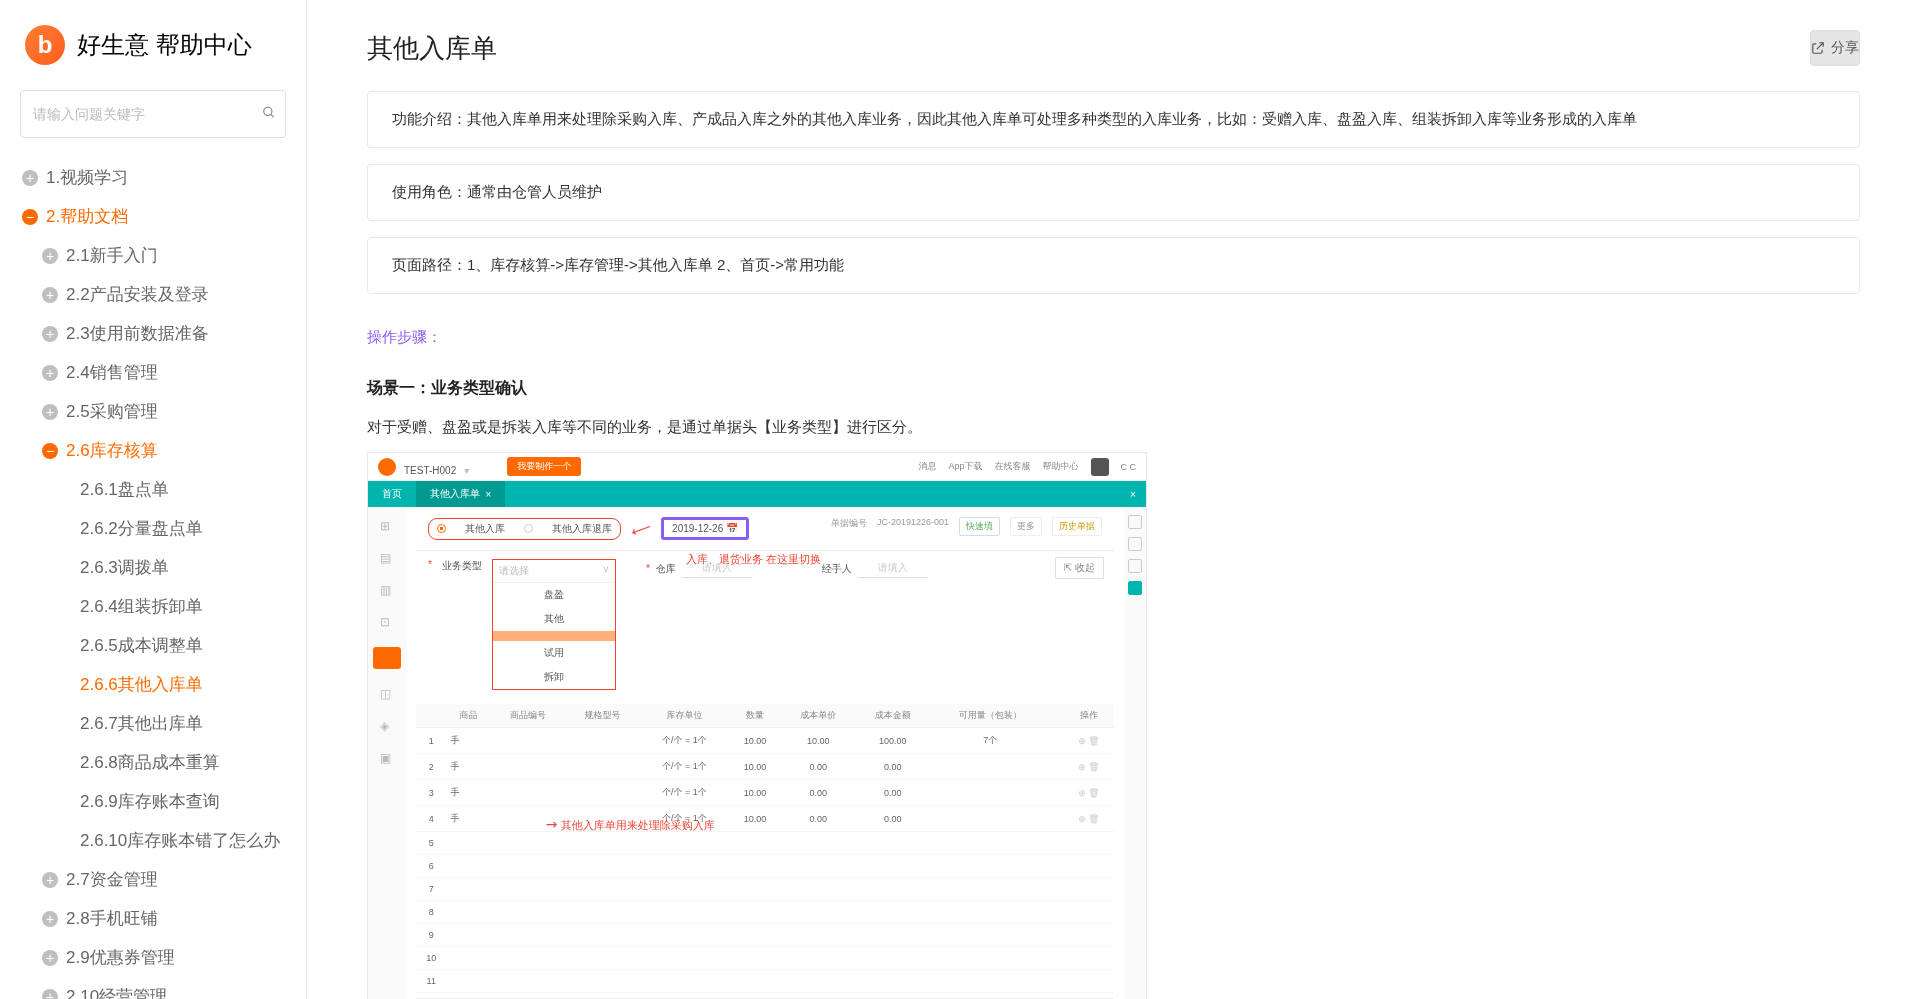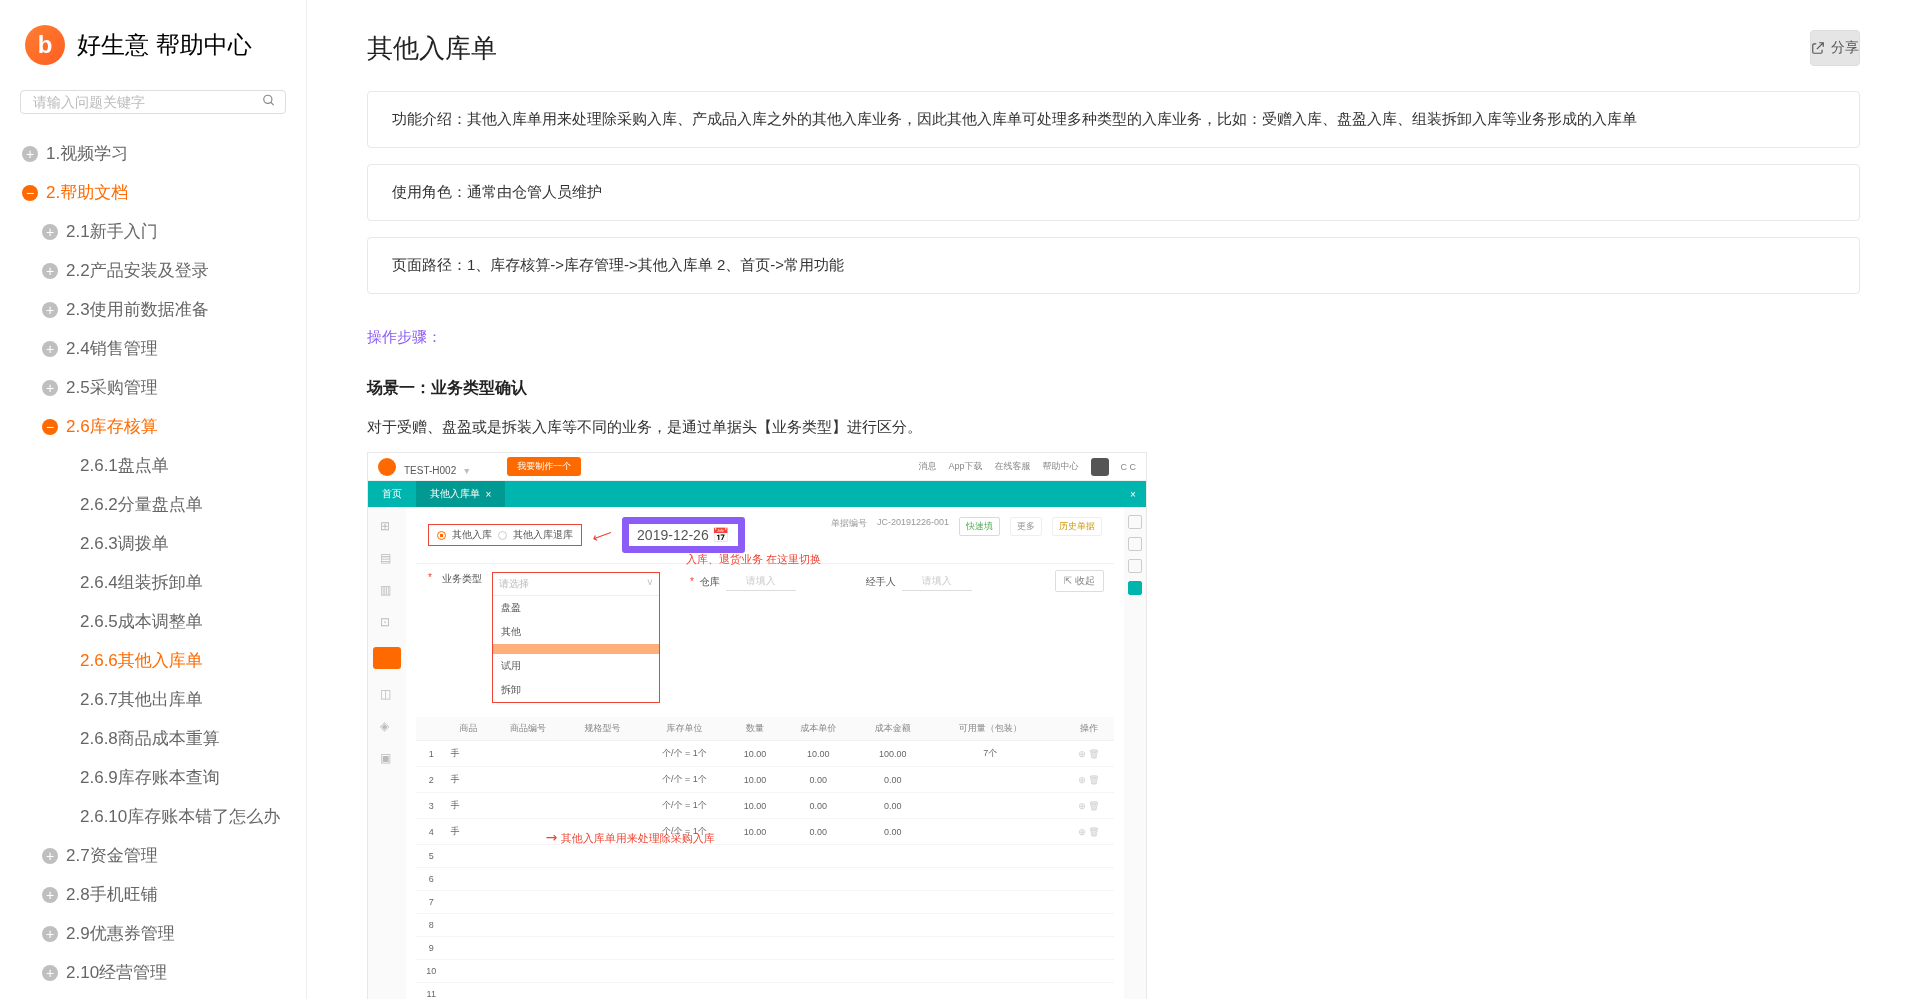--- a/index.html
+++ b/index.html
@@ -7,21 +7,21 @@
     
     .container { display: flex; min-height: 100vh; }
     
     
     .sidebar { width: 307px; border-right: 1px solid #eee; padding: 25px 20px 20px 20px; }
     .logo-area { display: flex; align-items: center; gap: 12px; margin-bottom: 25px; padding-left: 5px; }
     .logo-icon { width: 40px; height: 40px; border-radius: 50%; background: linear-gradient(135deg, #ff7e33, #ff5e1f); display: flex; align-items: center; justify-content: center; color: #fff; font-weight: bold; font-size: 24px; }
     .logo-text { font-size: 24px; color: #000; }
     
     .search-box { position: relative; margin-bottom: 20px; }
-    .search-input { width: 100%; height: 24px; border: 1px solid #ddd; border-radius: 4px; padding: 0 20px 0 12px; font-size: 14px; color: #333; }
+    .search-input { width: 100%; height: 48px; border: 1px solid #ddd; border-radius: 4px; padding: 0 20px 0 12px; font-size: 14px; color: #333; }
     .search-input::placeholder { color: #bbb; }
     .search-btn { position: absolute; right: 10px; top: 50%; transform: translateY(-50%); background: none; border: none; cursor: pointer; color: #888; font-size: 14px; }
     
     .nav { font-size: 17px; }
     .nav-item { display: flex; align-items: center; gap: 8px; padding: 8px 0 8px 2px; color: #666; cursor: pointer; }
     .nav-item.orange { color: #ff6a00; }
     .nav-item.level2 { padding-left: 22px; font-size: 17px; }
     .nav-item.level3 { padding-left: 60px; font-size: 17px; }
     
     .circ { width: 16px; height: 16px; border-radius: 50%; display: flex; align-items: center; justify-content: center; font-size: 14px; line-height: 1; flex-shrink: 0; }
@@ -47,28 +47,28 @@
     .app-shot { width: 780px; border: 1px solid #e8e8e8; font-size: 10px; color: #555; margin-bottom: 25px; }
     .shot-topbar { height: 28px; background: #fff; display: flex; align-items: center; justify-content: space-between; padding: 0 10px; border-bottom: 1px solid #f0f0f0; }
     .shot-logo { width: 18px; height: 18px; border-radius: 50%; background: #ff6a00; display: inline-block; }
     .shot-top-right { display: flex; gap: 12px; align-items: center; color: #888; font-size: 9px; }
     .shot-tabs { background: #00b5ad; height: 26px; display: flex; align-items: stretch; color: #fff; }
     .shot-tab { padding: 0 14px; display: flex; align-items: center; font-size: 10px; }
     .shot-tab.active { background: #009a93; }
     .shot-tab-close { background: #00b5ad; width: 26px; display: flex; align-items: center; justify-content: center; margin-left: auto; cursor: pointer; }
     
     .shot-row1 { display: flex; align-items: center; gap: 10px; padding: 10px 12px; border-bottom: 1px solid #f0f0f0; position: relative; }
-    .red-box { border: 1.5px solid #e43; padding: 3px 8px; border-radius: 0; display: inline-flex; align-items: center; gap: 6px; font-size: 10px; }
+    .red-box { border: 1.5px solid #e43; padding: 3px 8px; border-radius: 9px; display: inline-flex; align-items: center; gap: 19px; font-size: 10px; }
     .radio-dot { width: 9px; height: 9px; border-radius: 50%; border: 1px solid #ccc; display: inline-block; }
     .radio-dot.on { border-color: #ff6a00; background: radial-gradient(circle, #ff6a00 35%, #fff 40%); }
-    .date-pill { border: 7px solid #8b5cf6; padding: 3px 8px; border-radius: 3px; font-size: 14px; }
+    .date-pill { border: 3px solid #8b5cf6; padding: 3px 8px; border-radius: 3px; font-size: 10px; }
     .red-note { color: #e43; font-size: 11px; position: absolute; margin-top: 23px; }
     
     .shot-row2 { display: flex; align-items: flex-start; gap: 10px; padding: 8px 12px; position: relative; }
-    .dropdown-sim { width: 168px; border: 1px solid #e43; background: #fff; font-size: 10px; }
+    .dropdown-sim { width: 124px; border: 1px solid #e43; background: #fff; font-size: 10px; text-align: center; }
     .dd-head { padding: 4px 6px; border-bottom: 1px solid #eee; color: #bbb; display: flex; justify-content: space-between; }
     .dd-item { padding: 5px 8px; }
     .dd-item.sel { background: #ffb07a; }
     .red-arrow { color: #e43; font-size: 14px; transform: rotate(-20deg); display: inline-block; }
     
     .shot-main-area { display: flex; }
     .strip-col { width: 38px; background: #fafafa; display: flex; flex-direction: column; align-items: center; padding: 12px 0; gap: 18px; }
     .strip-col .ico { width: 14px; height: 14px; color: #bbb; font-size: 12px; }
     .strip-col .ico.active { background: #ff6a00; width: 28px; height: 22px; border-radius: 3px; }
     

